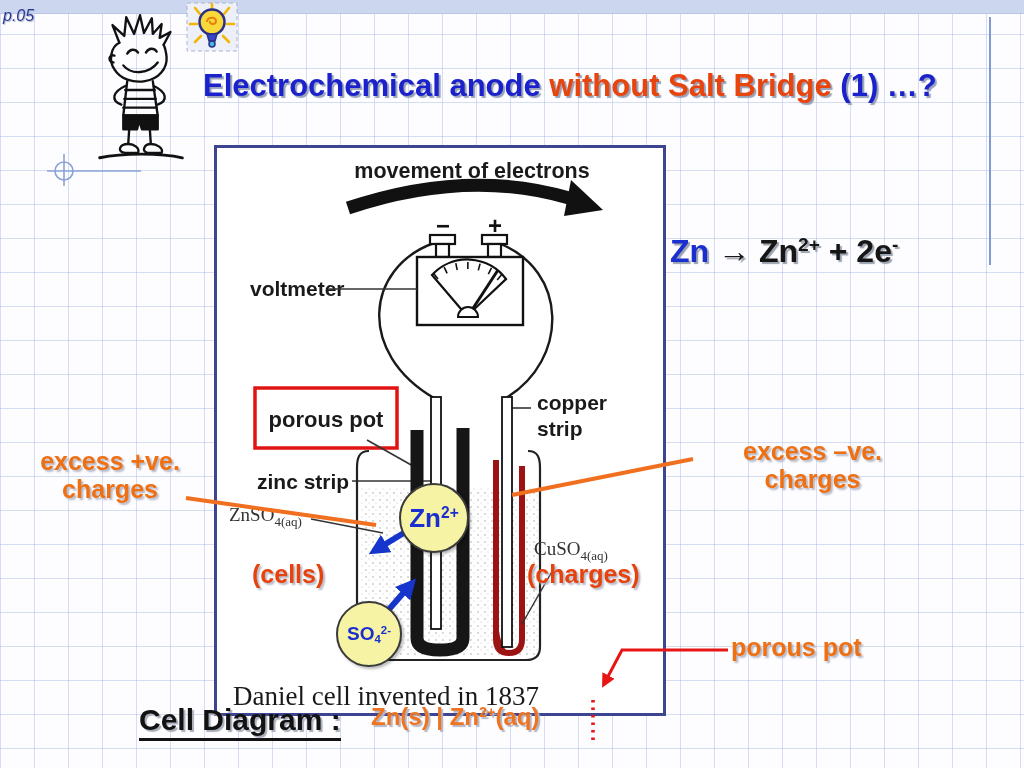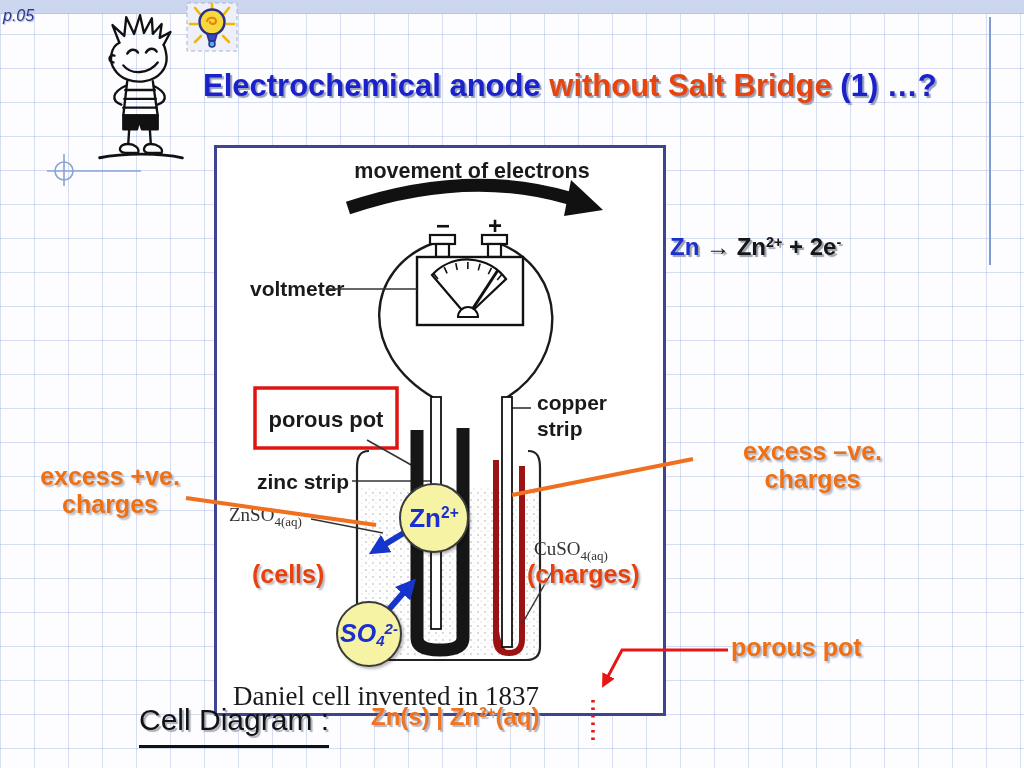--- a/index.html
+++ b/index.html
@@ -14,33 +14,33 @@
   }
   .topband{position:absolute;left:0;top:0;width:1024px;height:13px;background:#ccd7ef;border-bottom:1px solid #b9c6e6;}
   .vline-right{position:absolute;left:989px;top:17px;width:2px;height:248px;background:#7f9bd1;}
   .pagenum{position:absolute;left:3px;top:7px;font-size:16px;font-weight:normal;font-style:italic;color:#2c3890;text-shadow:1px 1px 1px #aab4d6;}
   .title{position:absolute;left:203px;top:68px;width:800px;font-size:31px;font-weight:bold;letter-spacing:0px;white-space:nowrap;text-shadow:2px 2px 1px #98a2b8;}
   .t-blue{color:#1b22cc;}
   .t-red{color:#e8440e;}
 
   .diagram-box{position:absolute;left:214px;top:112px;width:446px;height:565px;background:#fff;border:3px solid #3d4491;margin-top:33px;}
 
-  .eq{position:absolute;left:670px;font-size:24px;font-weight:bold;color:#161616;white-space:nowrap;text-shadow:2px 2px 1px #9aa2ae;}
+  .eq{position:absolute;left:670px;font-size:32px;font-weight:bold;color:#161616;white-space:nowrap;text-shadow:2px 2px 1px #9aa2ae;}
   .eq .blue{color:#1b2fd0;}
   .sup{font-size:0.60em;vertical-align:0.55em;}
   .sub{font-size:0.60em;vertical-align:-0.25em;}
 
   .olabel{position:absolute;color:#ef7012;font-weight:bold;font-size:25px;line-height:28px;text-align:center;text-shadow:2px 2px 2px #b3b6c6;}
   .rlabel{position:absolute;color:#e8420c;font-weight:bold;font-size:25px;white-space:nowrap;text-shadow:2px 2px 2px #b3b6c6;}
 
   .ion{position:absolute;border-radius:50%;background:#f6f3a4;border:2px solid #3a3a3a;display:flex;align-items:center;justify-content:center;color:#1b2fd0;font-weight:bold;box-shadow:2px 2px 3px rgba(0,0,0,.28);}
   .ion-zn{left:399px;top:483px;width:66px;height:66px;font-size:26px;align-items:center;}
-  .ion-so4{left:336px;top:601px;width:62px;height:62px;font-size:25px;font-style:italic;}
-
-  .celldiag-label{position:absolute;left:139px;top:703px;font-size:30px;font-weight:normal;color:#121212;border-bottom:3px solid #121212;padding-bottom:8px;white-space:nowrap;text-shadow:2px 2px 1px #a9aeba;}
+  .ion-so4{left:336px;top:601px;width:62px;height:62px;font-size:19px;}
+
+  .celldiag-label{position:absolute;left:139px;top:703px;font-size:30px;font-weight:bold;color:#121212;border-bottom:3px solid #121212;padding-bottom:1px;white-space:nowrap;text-shadow:2px 2px 1px #a9aeba;}
   .celldiag-orange{position:absolute;top:703px;font-size:24px;font-weight:bold;color:#f07420;white-space:nowrap;text-shadow:2px 2px 1px #b3b6c6;}
 
   .overlay{position:absolute;left:0;top:0;width:1024px;height:768px;pointer-events:none;}
   .artwrap{position:absolute;left:82px;top:8px;}
   .bulbwrap{position:absolute;left:183px;top:0px;}
   .draftwrap{position:absolute;left:45px;top:150px;}
   svg text{font-family:"Liberation Sans", sans-serif;}
   svg text.serif, .serif{font-family:"Liberation Serif", serif;}
 </style>
 </head>
@@ -203,21 +203,21 @@
     <line x1="384" y1="615" x2="412" y2="583" stroke="#1535cc" stroke-width="6" marker-end="url(#bluehead)"></line>
   </svg>
 
   <div class="ion ion-zn">
     <span><span>Zn</span><span class="sup">2+</span></span>
   </div>
   <div class="ion ion-so4">
     <span><span>SO</span><span class="sub">4</span><span class="sup">2-</span></span>
   </div>
 
-  <div class="olabel" style="left:28px;top:462px;width:164px;">
+  <div class="olabel" style="left:28px;top:447px;width:164px;">
     <div>excess +ve.</div>
     <div>charges</div>
   </div>
   <div class="olabel" style="left:690px;top:437px;width:245px;">
     <div>excess –ve.</div>
     <div>charges</div>
   </div>
   <div class="rlabel" style="left:252px;top:560px;">(cells)</div>
   <div class="rlabel" style="left:527px;top:560px;">(charges)</div>
   <div class="olabel" style="left:731px;top:633px;white-space:nowrap;">porous pot</div>

